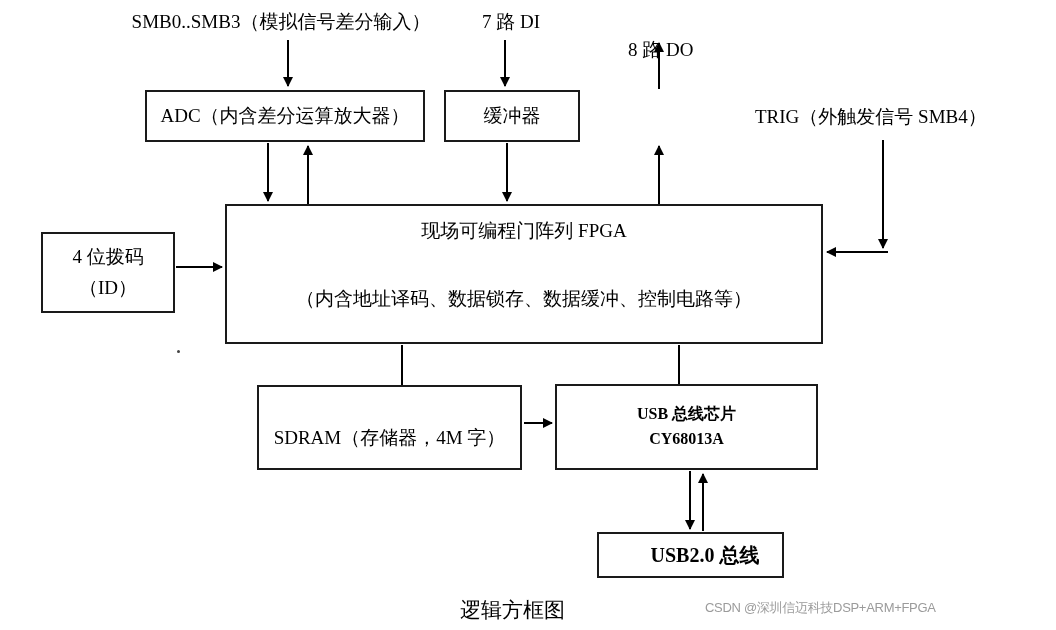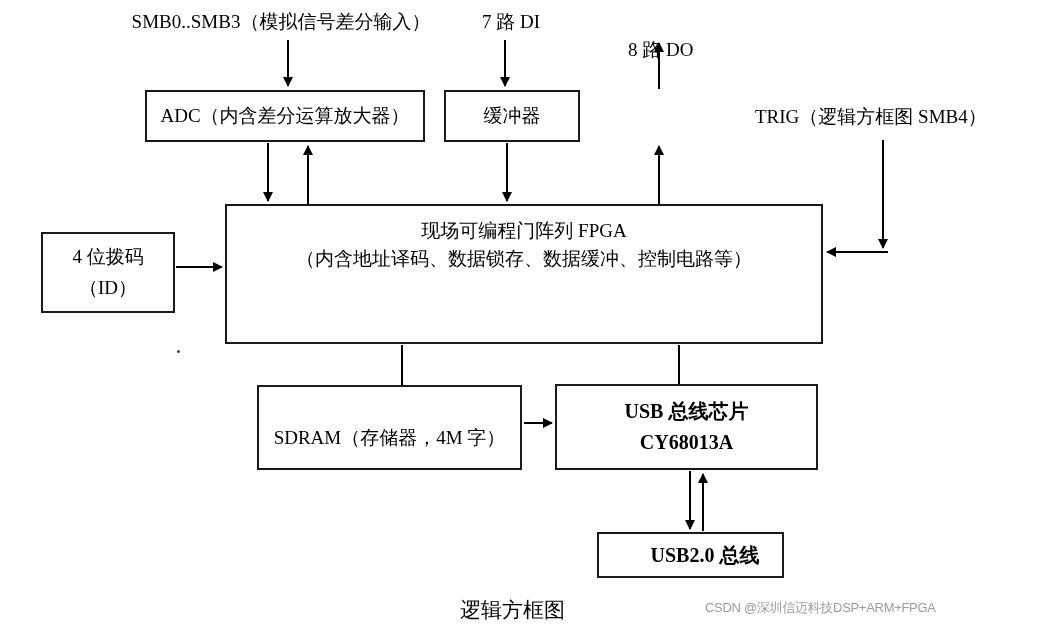--- a/index.html
+++ b/index.html
@@ -27,35 +27,35 @@
     background: #ffffff;
     display: flex;
     flex-direction: column;
     align-items: center;
     justify-content: center;
     text-align: right;
     font-size: 19px;
     line-height: 1.45;
     color: #000000;
   }
-  .box.top-aligned { justify-content: flex-start; }
+  .box.top-aligned { justify-content: flex-start; gap: 40px; }
   .lbl {
     position: absolute;
     font-size: 19px;
     white-space: nowrap;
     color: #000000;
   }
   .bold { font-weight: bold; }
   #adc-box     { left: 145px; top: 90px;  width: 280px; height: 52px; }
   #buffer-box  { left: 444px; top: 90px;  width: 136px; height: 52px; }
   #latch-box   { left: 599px; top: 90px;  width: 134px; height: 52px; }
   #fpga-box    { left: 225px; top: 204px; width: 598px; height: 140px; padding-top: 11px; }
   #id-box      { left: 41px;  top: 232px; width: 134px; height: 81px; line-height: 1.6; }
   #sdram-box   { left: 257px; top: 385px; width: 265px; height: 85px; padding-top: 20px; }
-  #usbchip-box { left: 555px; top: 384px; width: 263px; height: 86px; font-size: 20px; line-height: 1.55; }
+  #usbchip-box { left: 555px; top: 384px; width: 263px; height: 86px; font-size: 16px; line-height: 1.55; }
   #usbbus-box  { left: 597px; top: 532px; width: 187px; height: 46px; font-size: 20px; padding-left: 29px; }
   #smb-label   { left: 125px; top: 9px;   width: 312px; text-align: center; }
   #di-label    { left: 482px; top: 9px; }
   #do-label    { left: 628px; top: 0; margin-top: 37px; }
   #trig-label  { left: 755px; top: 104px; }
   #caption     { left: 460px; top: 596px; font-size: 21px; }
   #watermark   {
     left: 705px; top: 599px;
     font-family: "Liberation Sans", "DejaVu Sans", sans-serif;
     font-size: 13px;
@@ -94,21 +94,21 @@
     <line x1="402" y1="345" x2="402" y2="385" stroke="#000" stroke-width="2"></line>
     <line x1="679" y1="345" x2="679" y2="384" stroke="#000" stroke-width="2"></line>
     <line x1="524" y1="423" x2="552" y2="423" stroke="#000" stroke-width="2" marker-end="url(#arrow)"></line>
     <line x1="690" y1="471" x2="690" y2="529" stroke="#000" stroke-width="2" marker-end="url(#arrow)"></line>
     <line x1="703" y1="531" x2="703" y2="474" stroke="#000" stroke-width="2" marker-end="url(#arrow)"></line>
   </svg>
 
   <div class="lbl" id="smb-label">SMB0..SMB3（模拟信号差分输入）</div>
   <div class="lbl" id="di-label">7 路 DI</div>
   <div class="lbl" id="do-label">8 路 DO</div>
-  <div class="lbl" id="trig-label">TRIG（逻辑方框图 SMB4）</div>
+  <div class="lbl" id="trig-label">TRIG（外触发信号 SMB4）</div>
 
   <div class="box" id="adc-box">
     <span>ADC（内含差分运算放大器）</span>
   </div>
 
   <div class="box" id="buffer-box">
     <span>缓冲器</span>
   </div>
 
 

